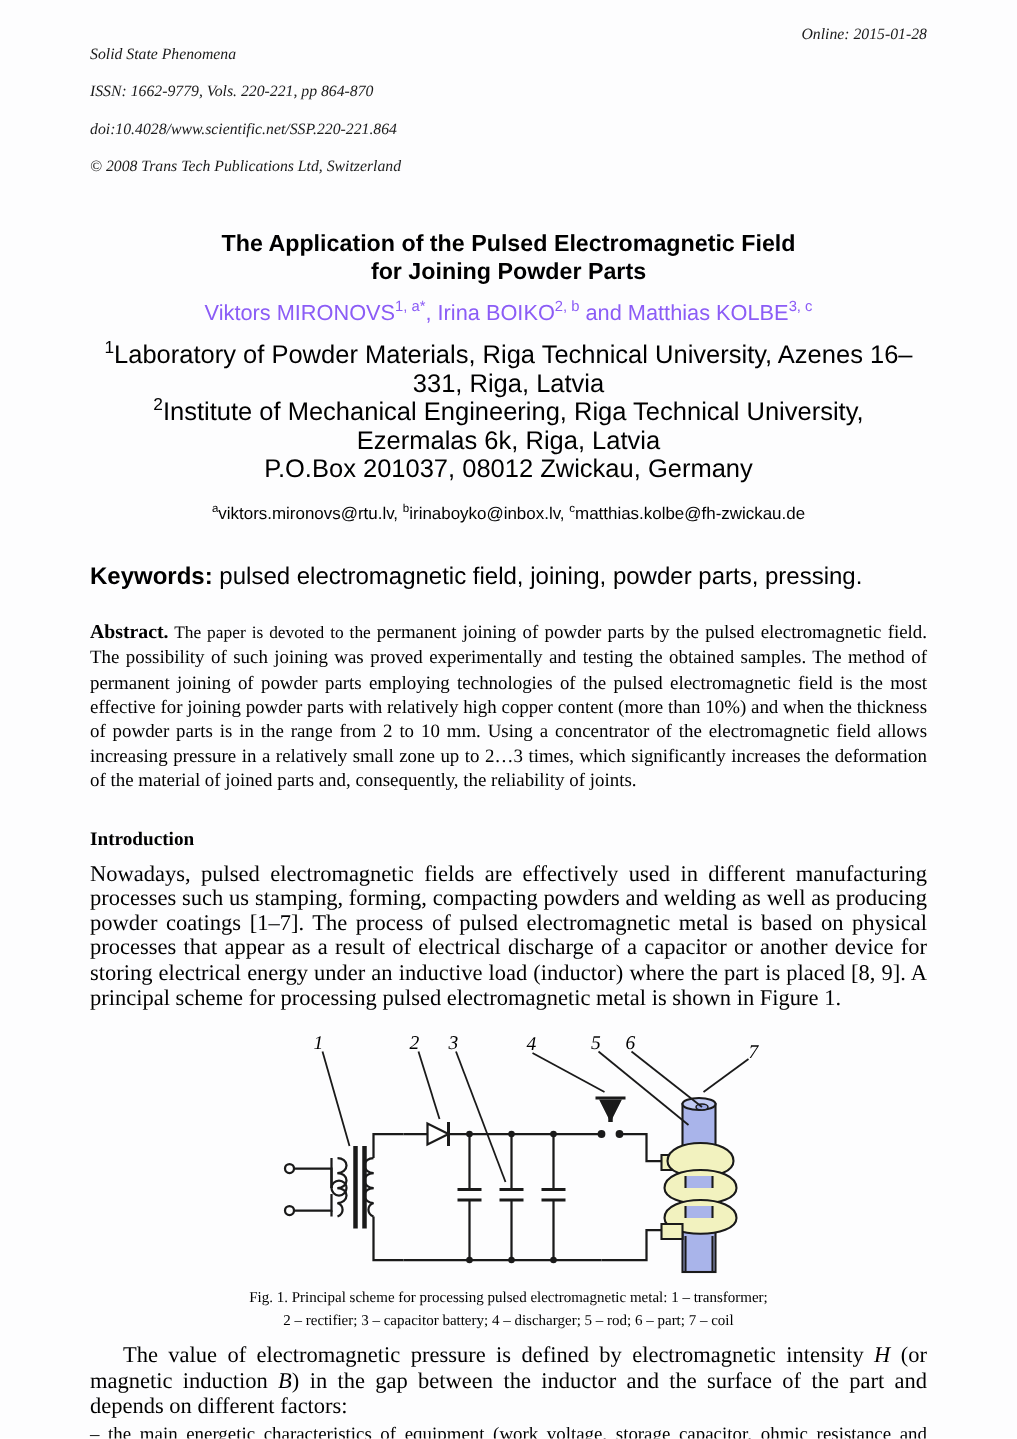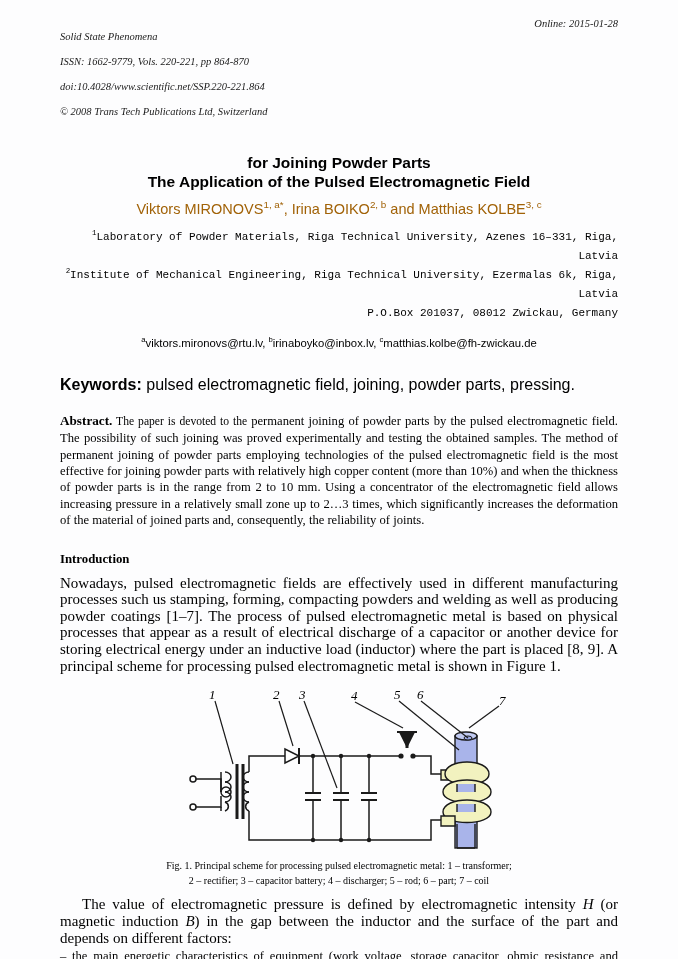--- a/index.html
+++ b/index.html
@@ -48,33 +48,33 @@
     font-weight: bold;
     font-size: 15.5px;
     line-height: 19px;
     color: #000;
   }
   .authors {
     font-family: "Liberation Sans", sans-serif;
     font-size: 14.5px;
     line-height: 19px;
     margin-top: 9px;
-    color: #a16207;
+    color: #8b5cf6;
   }
   .authors sup, .affil sup, .emails sup {
     font-size: 0.68em;
     vertical-align: super;
     line-height: 0;
   }
 
   .affil {
-    font-family: Liberation Mono, monospace;
-    font-size: 11px;
+    font-family: Liberation Sans, sans-serif;
+    font-size: 17px;
     line-height: 18.5px;
-    text-align: right;
+    text-align: center;
     margin-top: 9px;
   }
   .affil div { margin-top: 1px; }
   .emails {
     font-family: "Liberation Sans", sans-serif;
     font-size: 11.3px;
     line-height: 16px;
     text-align: center;
     margin-top: 12px;
   }
@@ -162,22 +162,22 @@
       <div>Solid State Phenomena</div>
       <div>ISSN: 1662-9779, Vols. 220-221, pp 864-870</div>
       <div>doi:10.4028/www.scientific.net/SSP.220-221.864</div>
       <div>© 2008 Trans Tech Publications Ltd, Switzerland</div>
     </div>
     <div class="pub-header-right">Online: 2015-01-28</div>
   </div>
 
   <div class="title-block">
     <div class="paper-title">
+      <div>The Application of the Pulsed Electromagnetic Field</div>
       <div>for Joining Powder Parts</div>
-      <div>The Application of the Pulsed Electromagnetic Field</div>
     </div>
 
     <div class="authors"><span>Viktors MIRONOVS</span><sup>1, a*</sup><span>, </span><span>Irina BOIKO</span><sup>2, b</sup><span> and </span><span>Matthias KOLBE</span><sup>3, c</sup></div>
 
     <div class="affil">
       <div><sup>1</sup><span>Laboratory of Powder Materials, Riga Technical University, Azenes 16–331, Riga, Latvia</span></div>
       <div><sup>2</sup><span>Institute of Mechanical Engineering, Riga Technical University, Ezermalas 6k, Riga, Latvia</span></div>
       <div>P.O.Box 201037, 08012 Zwickau, Germany</div>
     </div>
 

